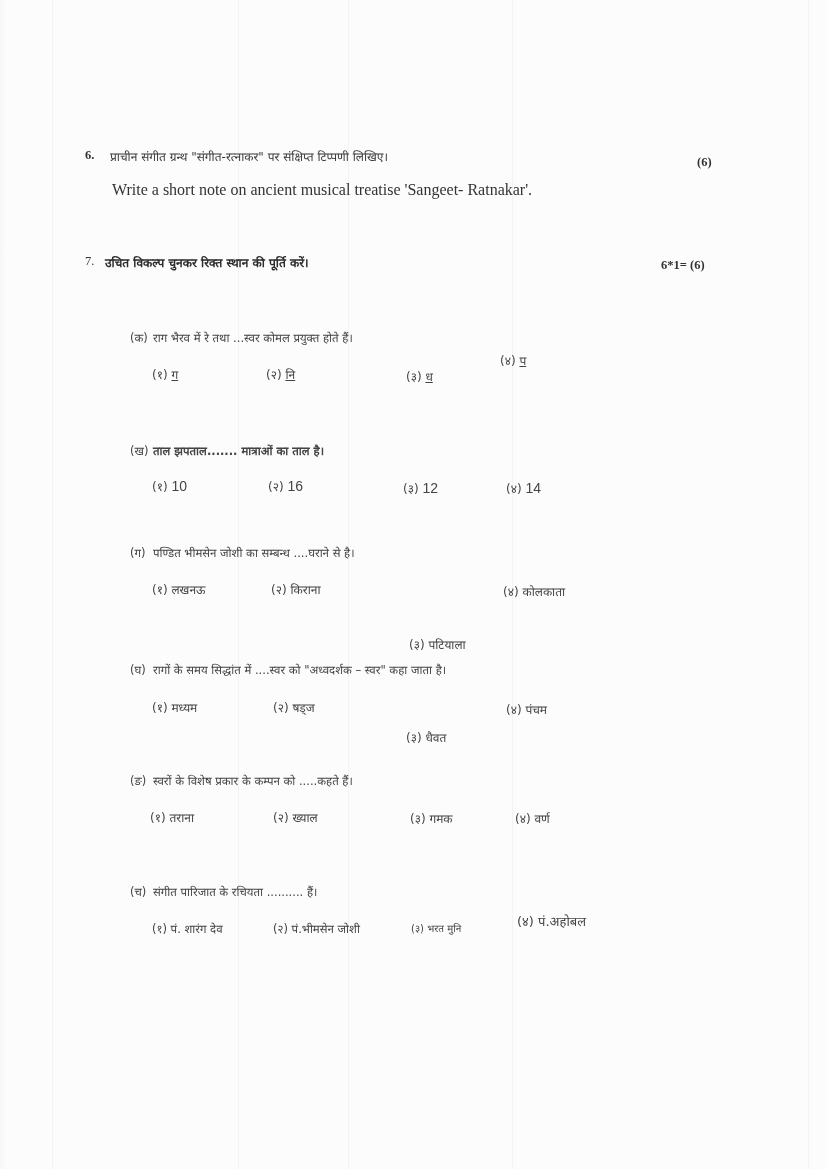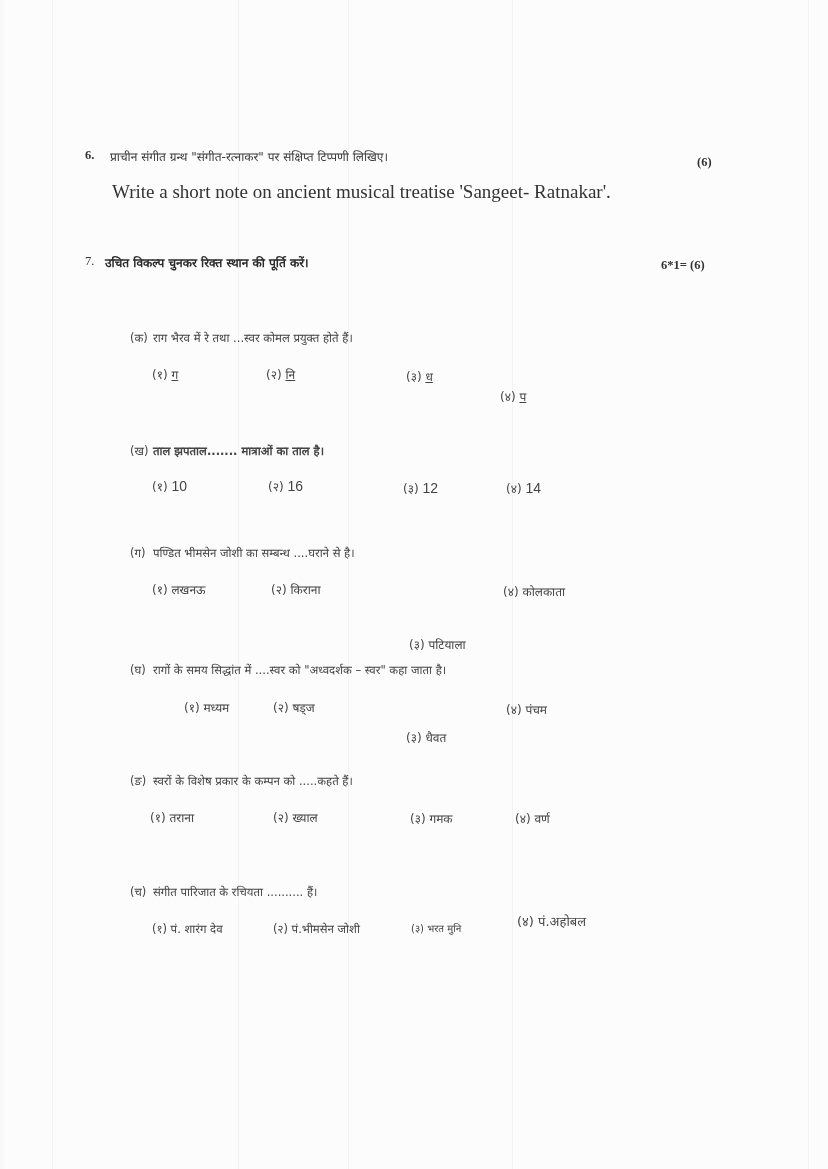--- a/index.html
+++ b/index.html
@@ -37,21 +37,21 @@
       font-weight: bold;
       color: #333;
     }
     .q-hindi {
       font-family: "DejaVu Sans", sans-serif;
       font-size: 12px;
       color: #3a3a3a;
     }
     .q-hindi.bold { font-weight: bold; color: #2c2c2c; }
     .q-english {
-      font-size: 19px;
+      font-size: 16px;
       color: #333;
     }
     .marks {
       font-size: 12.5px;
       font-weight: bold;
       color: #333;
     }
     .sub-q {
       font-family: "DejaVu Sans", sans-serif;
       font-size: 11.5px;
@@ -90,21 +90,21 @@
     <span class="abs qnum" style="left:85px; top:254px; font-weight:normal;">7.</span>
     <span class="abs q-hindi bold" style="left:105px; top:254px;">उचित विकल्प चुनकर रिक्त स्थान की पूर्ति करें।</span>
     <span class="abs marks" style="left:661px; top:258px;">6*1= (6)</span>
 
     <div>
       <span class="abs sub-q" style="left:130px; top:330px;">(क)</span>
       <span class="abs sub-q" style="left:153px; top:330px;">राग भैरव में रे तथा ...स्वर कोमल प्रयुक्त होते हैं।</span>
       <span class="abs opt" style="left:152px; top:366px;"><span>(१)</span> <span class="val ul">ग</span></span>
       <span class="abs opt" style="left:266px; top:366px;"><span>(२)</span> <span class="val ul">नि</span></span>
       <span class="abs opt" style="left:406px; top:368px;"><span>(३)</span> <span class="val ul">ध</span></span>
-      <span class="abs opt" style="left:500px; top:388px;"><span>(४)</span> <span class="val ul">प</span></span>
+      <span class="abs opt" style="left:500px; top:352px;"><span>(४)</span> <span class="val ul">प</span></span>
     </div>
 
     <div>
       <span class="abs sub-q" style="left:130px; top:443px;">(ख)</span>
       <span class="abs sub-q" style="left:153px; top:443px;font-weight:bold;">ताल झपताल....... मात्राओं का ताल है।</span>
       <span class="abs opt" style="left:152px; top:478px;"><span>(१)</span> <span class="opt-num">10</span></span>
       <span class="abs opt" style="left:268px; top:478px;"><span>(२)</span> <span class="opt-num">16</span></span>
       <span class="abs opt" style="left:403px; top:480px;"><span>(३)</span> <span class="opt-num">12</span></span>
       <span class="abs opt" style="left:506px; top:480px;"><span>(४)</span> <span class="opt-num">14</span></span>
     </div>
@@ -114,21 +114,21 @@
       <span class="abs sub-q" style="left:153px; top:545px;">पण्डित भीमसेन जोशी का सम्बन्ध ....घराने से है।</span>
       <span class="abs opt" style="left:152px; top:581px;"><span>(१)</span> <span>लखनऊ</span></span>
       <span class="abs opt" style="left:271px; top:581px;"><span>(२)</span> <span>किराना</span></span>
       <span class="abs opt" style="left:409px; top:608px;margin-top:28px;"><span>(३)</span> <span>पटियाला</span></span>
       <span class="abs opt" style="left:503px; top:583px;"><span>(४)</span> <span>कोलकाता</span></span>
     </div>
 
     <div>
       <span class="abs sub-q" style="left:130px; top:662px;">(घ)</span>
       <span class="abs sub-q" style="left:153px; top:662px;">रागों के समय सिद्धांत में ....स्वर को "अध्वदर्शक – स्वर" कहा जाता है।</span>
-      <span class="abs opt" style="left:152px; top:699px;margin-left:32px;"><span>(१)</span> <span>मध्यम</span></span>
+      <span class="abs opt" style="left:152px; top:699px;"><span>(१)</span> <span>मध्यम</span></span>
       <span class="abs opt" style="left:273px; top:699px;"><span>(२)</span> <span>षड्ज</span></span>
       <span class="abs opt" style="left:406px; top:701px;margin-top:28px;"><span>(३)</span> <span>धैवत</span></span>
       <span class="abs opt" style="left:506px; top:701px;"><span>(४)</span> <span>पंचम</span></span>
     </div>
 
     <div>
       <span class="abs sub-q" style="left:130px; top:773px;">(ङ)</span>
       <span class="abs sub-q" style="left:153px; top:773px;">स्वरों के विशेष प्रकार के कम्पन को .....कहते हैं।</span>
       <span class="abs opt" style="left:150px; top:809px;"><span>(१)</span> <span>तराना</span></span>
       <span class="abs opt" style="left:273px; top:809px;"><span>(२)</span> <span>ख्याल</span></span>

